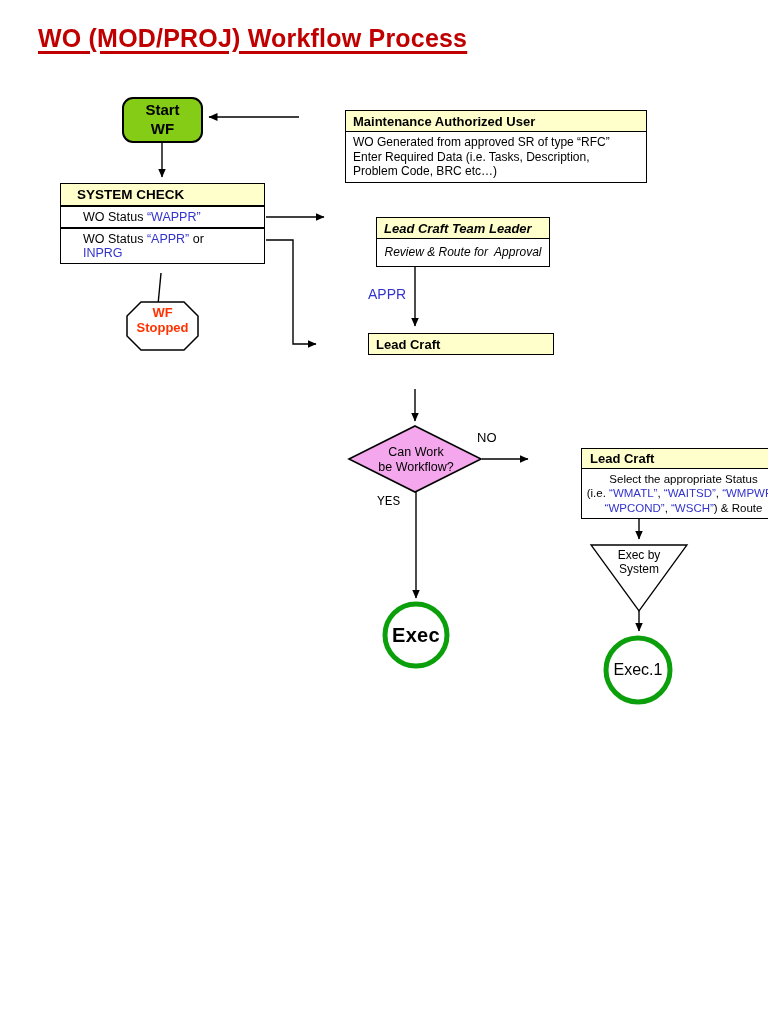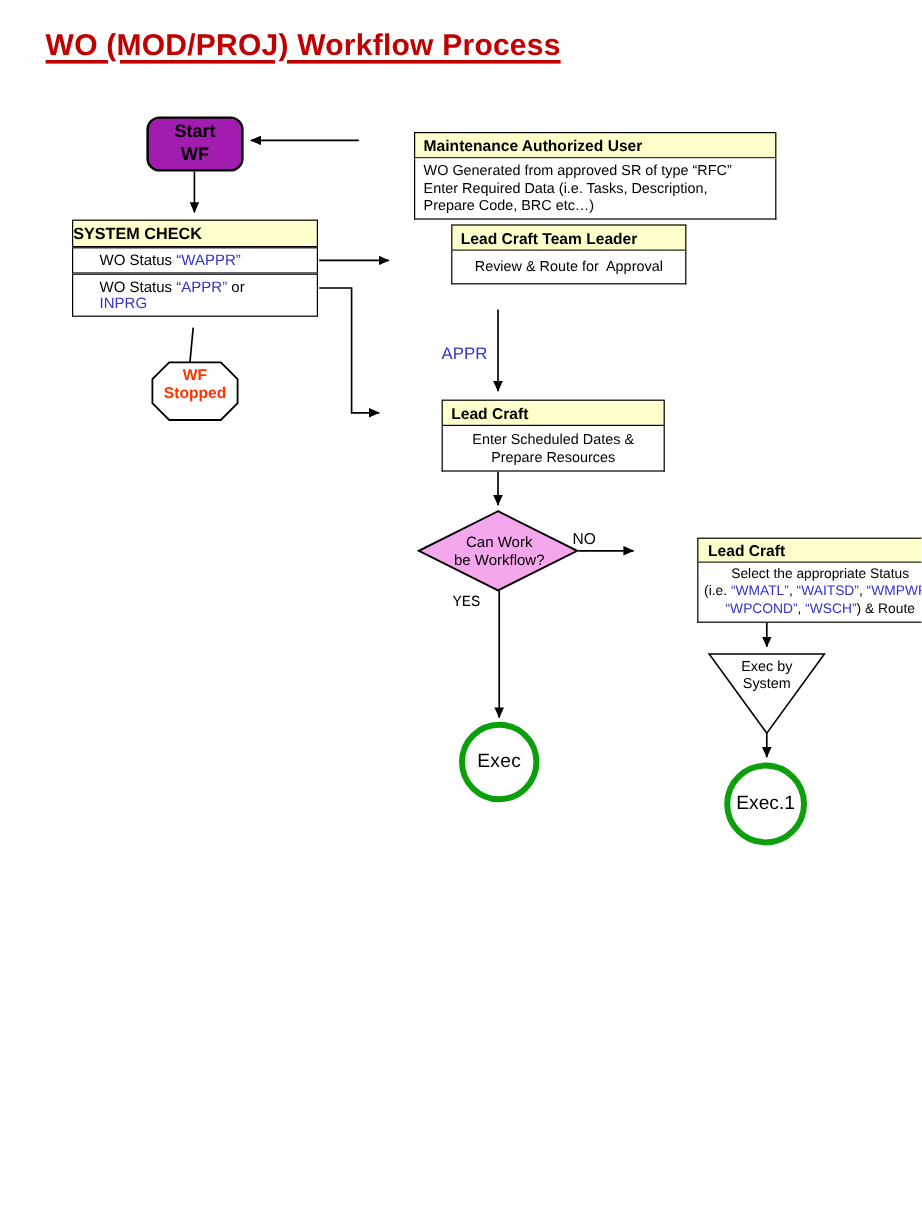--- a/index.html
+++ b/index.html
@@ -10,66 +10,66 @@
   .overlay{position:absolute;left:0;top:0;width:768px;height:1024px;pointer-events:none;}
   .page-title{
     position:absolute;left:38px;top:24px;margin:0;
     font-size:25px;font-weight:bold;color:#C00000;
     text-decoration:underline;text-decoration-thickness:2.5px;text-underline-offset:4px;
     letter-spacing:0.2px;
   }
   .node{position:absolute;box-sizing:border-box;}
   .startbox{
     left:122px;top:97px;width:81px;height:46px;
-    border:2.4px solid #000;border-radius:11px;background:#a21caf;
+    border:2.4px solid #000;border-radius:11px;background:#84cc16;
     display:flex;flex-direction:column;align-items:center;justify-content:center;
     font-size:15px;font-weight:bold;line-height:1.25;
   }
   .procbox{background:#fff;margin-left:46px;}
   .procbox .hdr{
     box-sizing:border-box;background:#FFFFCC;border:1.6px solid #000;
     font-weight:bold;font-size:13px;padding:3px 7px 2px 7px;
   }
   .procbox .bdy{
     box-sizing:border-box;background:#fff;border:1.6px solid #000;border-top:none;
     font-size:12px;padding:3px 7px;line-height:1.22;
   }
   .mau{left:299px;top:110px;width:302px;}
   .syscheck{left:60px;top:183px;width:205px;}
   .syscheck .shdr{
     box-sizing:border-box;background:#FFFFCC;border:1.6px solid #000;
-    font-weight:bold;font-size:13.5px;padding:3px 0;
+    font-weight:bold;font-size:13.5px;padding:3px 16px;
   }
   .syscheck .srow{
     box-sizing:border-box;background:#fff;border:1.6px solid #000;
     font-size:12.5px;padding:3px 22px;
   }
-  .lctl{left:330px;top:187px;width:196px;}
+  .lctl{left:330px;top:217px;width:174px;font-style:italic;}
   .lctl .bdy{text-align:center;padding:6px 2px;white-space:pre-wrap;}
   .lc1{left:322px;top:333px;width:186px;}
   .lc1 .bdy{text-align:center;padding:4px 2px;}
   .lc2{left:535px;top:448px;width:205px;}
   .lc2 .hdr{font-size:13px;padding:2px 8px;}
   .lc2 .bdy{text-align:center;font-size:11.5px;padding:3px 2px;line-height:1.24;}
   .lbl{position:absolute;}
   .lbl-appr{left:368px;top:286px;width:48px;font-size:14px;color:#3333CC;}
-  .lbl-no{left:477px;top:441px;font-size:13px;}
+  .lbl-no{left:477px;top:430px;font-size:13px;}
   .lbl-yes{left:377px;top:494px;font-size:13px;font-family:Liberation Mono, monospace;}
   .lbl-wfstop{
     left:127px;top:305px;width:71px;text-align:center;
     font-size:13px;font-weight:bold;color:#FF3300;line-height:1.18;
   }
   .lbl-decision{
     left:350px;top:445px;width:132px;text-align:center;font-size:12.5px;line-height:1.2;
   }
   .lbl-held{left:591px;top:548px;width:96px;text-align:center;font-size:12px;line-height:1.2;}
   .lbl-exec{
     left:385px;top:604px;width:62px;height:62px;
     display:flex;align-items:center;justify-content:center;
-    font-size:16px;font-weight:normal;letter-spacing:0.3px;
+    font-size:20px;font-weight:bold;letter-spacing:0.3px;
   }
   .lbl-exec1{
     left:606px;top:638px;width:64px;height:64px;
     display:flex;align-items:center;justify-content:center;
     font-size:16px;font-weight:normal;
   }
 </style>
 </head>
 <body>
 
@@ -106,43 +106,39 @@
   <div class="node startbox">
     <span>Start</span>
     <span>WF</span>
   </div>
 
   <div class="node procbox mau">
     <div class="hdr">Maintenance Authorized User</div>
     <div class="bdy">
       <div>WO Generated from approved SR of type “RFC”</div>
       <div>Enter Required Data (i.e. Tasks, Description,</div>
-      <div>Prepare Code, BRC etc…)</div>
+      <div>Problem Code, BRC etc…)</div>
     </div>
   </div>
 
   <div class="node syscheck">
     <div class="shdr">SYSTEM CHECK</div>
     <div class="srow"><span>WO Status </span><span style="color: rgb(51, 51, 204);">“WAPPR”</span></div>
     <div class="srow"><span>WO Status </span><span style="color: rgb(51, 51, 204);">“APPR”</span><span> or </span><span style="color: rgb(51, 51, 204);">INPRG</span></div>
   </div>
 
   <div class="node procbox lctl">
     <div class="hdr">Lead Craft Team Leader</div>
     <div class="bdy">Review &amp; Route for  Approval</div>
   </div>
 
   <div class="lbl lbl-appr">APPR</div>
 
   <div class="node procbox lc1">
     <div class="hdr">Lead Craft</div>
-    <div class="bdy">
-      <div>Enter Scheduled Dates &amp;</div>
-      <div>Prepare Resources</div>
-    </div>
   </div>
 
   <div class="lbl lbl-wfstop">
     <div>WF</div>
     <div>Stopped</div>
   </div>
 
   <div class="lbl lbl-decision">
     <div>Can Work</div>
     <div>be Workflow?</div>

